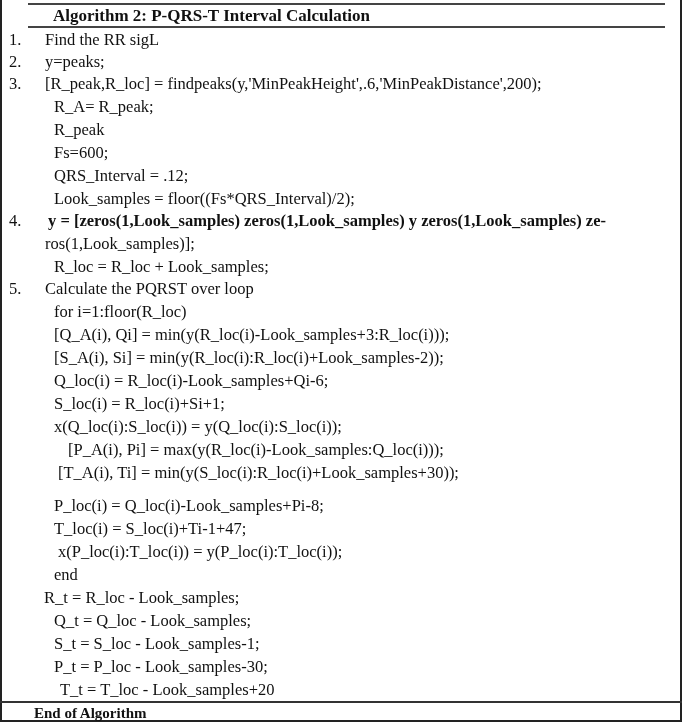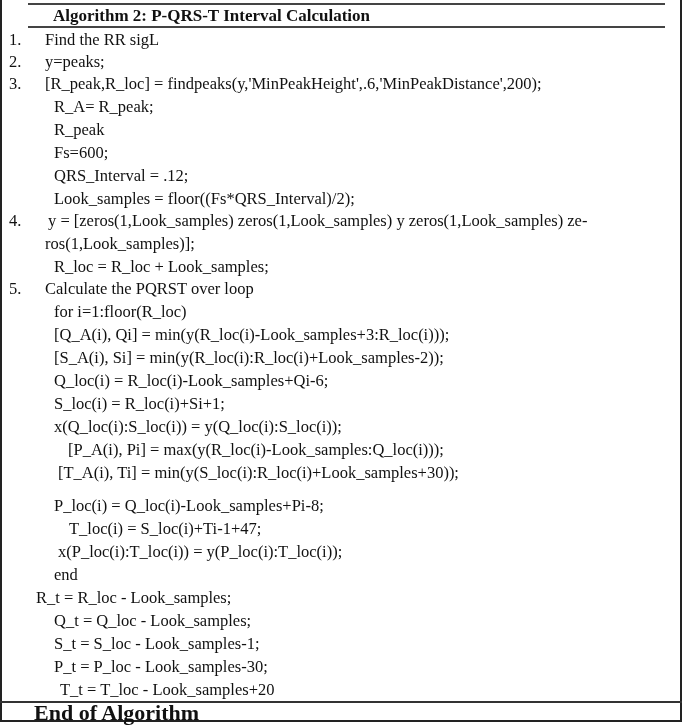--- a/index.html
+++ b/index.html
@@ -24,21 +24,21 @@
       font-weight: bold; font-size: 17px; line-height: 20px;
       white-space: nowrap;
     }
     .line {
       position: absolute; font-size: 16.5px; line-height: 20px;
       white-space: nowrap;
     }
     .num { position: absolute; left: 9px; }
     .end {
       position: absolute; left: 34px; top: 703px;
-      font-weight: bold; font-size: 22px; line-height: 20px;
+      font-weight: bold; font-size: 15px; line-height: 20px;
     }
   </style>
 </head>
 <body>
 
 <div class="box"></div>
 <div class="rule rule-top"></div>
 <div class="title">Algorithm 2: P-QRS-T Interval Calculation</div>
 <div class="rule rule-title"></div>
 
@@ -64,21 +64,21 @@
     <span style="position:absolute;left:54px;">Fs=600;</span>
   </div>
 <div class="line" style="top:166px;left:0;">
     <span style="position:absolute;left:54px;">QRS_Interval = .12;</span>
   </div>
 <div class="line" style="top:189px;left:0;">
     <span style="position:absolute;left:54px;">Look_samples = floor((Fs*QRS_Interval)/2);</span>
   </div>
 <div class="line" style="top:211px;left:0;">
     <span class="num">4.</span>
-    <span style="position:absolute;left:48px;">y = [zeros(1,Look_samples) zeros(1,Look_samples) y zeros(1,Look_samples) ze-</span>
+    <span style="position:absolute;left:48px;font-weight:bold;">y = [zeros(1,Look_samples) zeros(1,Look_samples) y zeros(1,Look_samples) ze-</span>
   </div>
 <div class="line" style="top:234px;left:0;">
     <span style="position:absolute;left:45px;">ros(1,Look_samples)];</span>
   </div>
 <div class="line" style="top:257px;left:0;">
     <span style="position:absolute;left:54px;">R_loc = R_loc + Look_samples;</span>
   </div>
 <div class="line" style="top:279px;left:0;">
     <span class="num">5.</span>
     <span style="position:absolute;left:45px;">Calculate the PQRST over loop</span>
@@ -104,30 +104,30 @@
 <div class="line" style="top:440px;left:0;">
     <span style="position:absolute;left:68px;">[P_A(i), Pi] = max(y(R_loc(i)-Look_samples:Q_loc(i)));</span>
   </div>
 <div class="line" style="top:463px;left:0;">
     <span style="position:absolute;left:58px;">[T_A(i), Ti] = min(y(S_loc(i):R_loc(i)+Look_samples+30));</span>
   </div>
 <div class="line" style="top:496px;left:0;">
     <span style="position:absolute;left:54px;">P_loc(i) = Q_loc(i)-Look_samples+Pi-8;</span>
   </div>
 <div class="line" style="top:519px;left:0;">
-    <span style="position:absolute;left:69px;text-align:right;">T_loc(i) = S_loc(i)+Ti-1+47;</span>
+    <span style="position:absolute;left:54px;text-align:right;">T_loc(i) = S_loc(i)+Ti-1+47;</span>
   </div>
 <div class="line" style="top:542px;left:0;">
     <span style="position:absolute;left:58px;">x(P_loc(i):T_loc(i)) = y(P_loc(i):T_loc(i));</span>
   </div>
 <div class="line" style="top:565px;left:0;">
     <span style="position:absolute;left:54px;">end</span>
   </div>
 <div class="line" style="top:588px;left:0;">
-    <span style="position:absolute;left:36px;">R_t = R_loc - Look_samples;</span>
+    <span style="position:absolute;left:44px;">R_t = R_loc - Look_samples;</span>
   </div>
 <div class="line" style="top:611px;left:0;">
     <span style="position:absolute;left:54px;">Q_t = Q_loc - Look_samples;</span>
   </div>
 <div class="line" style="top:634px;left:0;">
     <span style="position:absolute;left:54px;">S_t = S_loc - Look_samples-1;</span>
   </div>
 <div class="line" style="top:657px;left:0;">
     <span style="position:absolute;left:54px;">P_t = P_loc - Look_samples-30;</span>
   </div>

